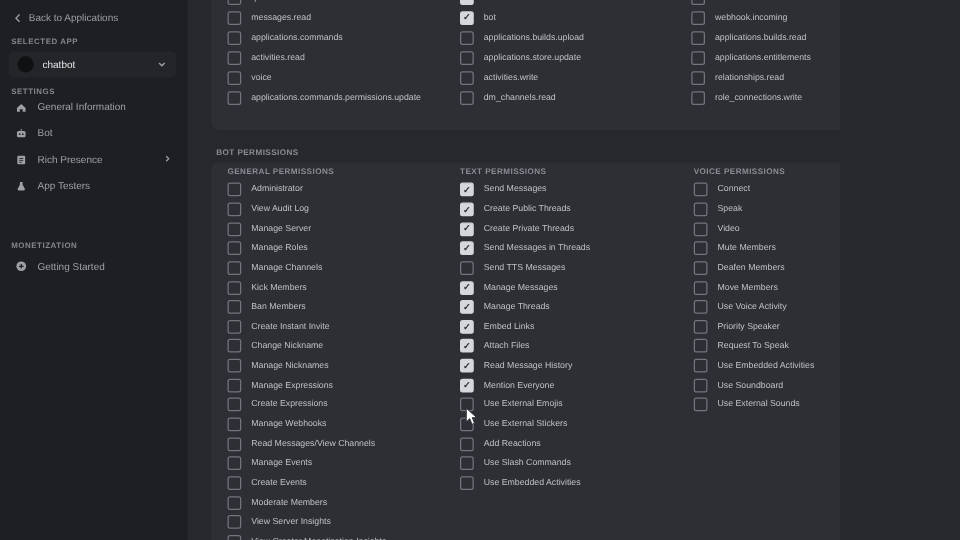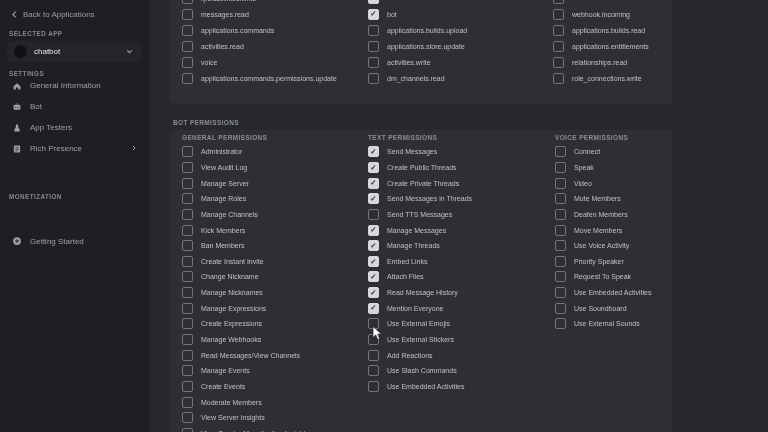--- a/index.html
+++ b/index.html
@@ -17,21 +17,21 @@
   .avatar{width:13px;height:13px;border-radius:50%;background:#101113;flex:0 0 auto;}
   .appname{margin-left:7px;font-size:8px;color:#e6e7e9;}
   .appsel .chev{margin-left:auto;}
   .nav{position:absolute;left:6px;top:81px;width:138px;}
   .nav-item{height:18px;margin-bottom:3px;border-radius:3px;display:flex;
             padding:0 6px;color:#9da0a6;font-size:8px;}
   .nav-item .nicon{width:10px;height:10px;margin-right:8px;display:flex;align-items:center;justify-content:center;}
   .nav-item.active{background:#4b57cc;color:#ffffff;}
   .nav-item .chevr{margin-left:auto;}
   .getting{position:absolute;left:6px;top:204px;width:138px;height:18px;display:flex;
-           align-items:flex-end;padding:0 6px;color:#9da0a6;font-size:8px;box-sizing:border-box;margin-top:24px;}
+           align-items:center;padding:0 6px;color:#9da0a6;font-size:8px;box-sizing:border-box;}
   .getting .nicon{width:10px;height:10px;margin-right:8px;display:flex;align-items:center;justify-content:center;}
   svg{display:block;}
   
   .card{position:absolute;background:#2e2f34;border-radius:6px;}
   .scopes-card{left:169px;top:-12px;width:572px;height:116px;}
   .perms-card{left:169px;top:130px;width:572px;height:320px;}
   .scol{position:absolute;top:2px;}
   .scol1{left:13px}.scol2{left:199px}.scol3{left:384px}
   .pcol{position:absolute;top:4px;}
   .pcol1{left:13px}.pcol2{left:199px}.pcol3{left:386px}
@@ -94,39 +94,39 @@
               <rect x="2.5" y="4.5" width="11" height="8" rx="2" fill="#9da0a6"></rect>
               <circle cx="6" cy="8.5" r="1.1" fill="#1e1f23"></circle>
               <circle cx="10" cy="8.5" r="1.1" fill="#1e1f23"></circle>
             </svg>
           </span>
           <span>Bot</span>
         </div>
         <div class="nav-item">
           <span class="nicon">
             <svg width="10" height="10" viewBox="0 0 16 16">
-              <path d="M6.3 2.5h3.4v3.4l2.8 5.3a1.6 1.6 0 0 1-1.4 2.3H4.9a1.6 1.6 0 0 1-1.4-2.3l2.8-5.3z" fill="#9da0a6"></path>
-            </svg>
-          </span>
-          <span>App Testers</span>
-        </div>
-        <div class="nav-item">
-          <span class="nicon">
-            <svg width="10" height="10" viewBox="0 0 16 16">
               <rect x="3" y="2.5" width="10" height="11" rx="1.4" fill="#9da0a6"></rect>
               <path d="M5.5 6h5M5.5 8.5h5M5.5 11h3" stroke="#1e1f23" stroke-width="1.1"></path>
             </svg>
           </span>
           <span>Rich Presence</span>
           <span class="chevr">
             <svg width="8" height="8" viewBox="0 0 16 16">
               <path d="M6 4l4 4-4 4" fill="none" stroke="#9da0a6" stroke-width="2"></path>
             </svg>
           </span>
         </div>
+        <div class="nav-item">
+          <span class="nicon">
+            <svg width="10" height="10" viewBox="0 0 16 16">
+              <path d="M6.3 2.5h3.4v3.4l2.8 5.3a1.6 1.6 0 0 1-1.4 2.3H4.9a1.6 1.6 0 0 1-1.4-2.3l2.8-5.3z" fill="#9da0a6"></path>
+            </svg>
+          </span>
+          <span>App Testers</span>
+        </div>
       </nav>
 
     <div class="mini" style="top:193px">MONETIZATION</div>
 
     <div class="getting">
       <span class="nicon">
         <svg width="10" height="10" viewBox="0 0 16 16">
             <circle cx="8" cy="8" r="6.2" fill="#9da0a6"></circle>
             <path d="M8 5v6M5 8h6" stroke="#1e1f23" stroke-width="1.6"></path>
           </svg>

